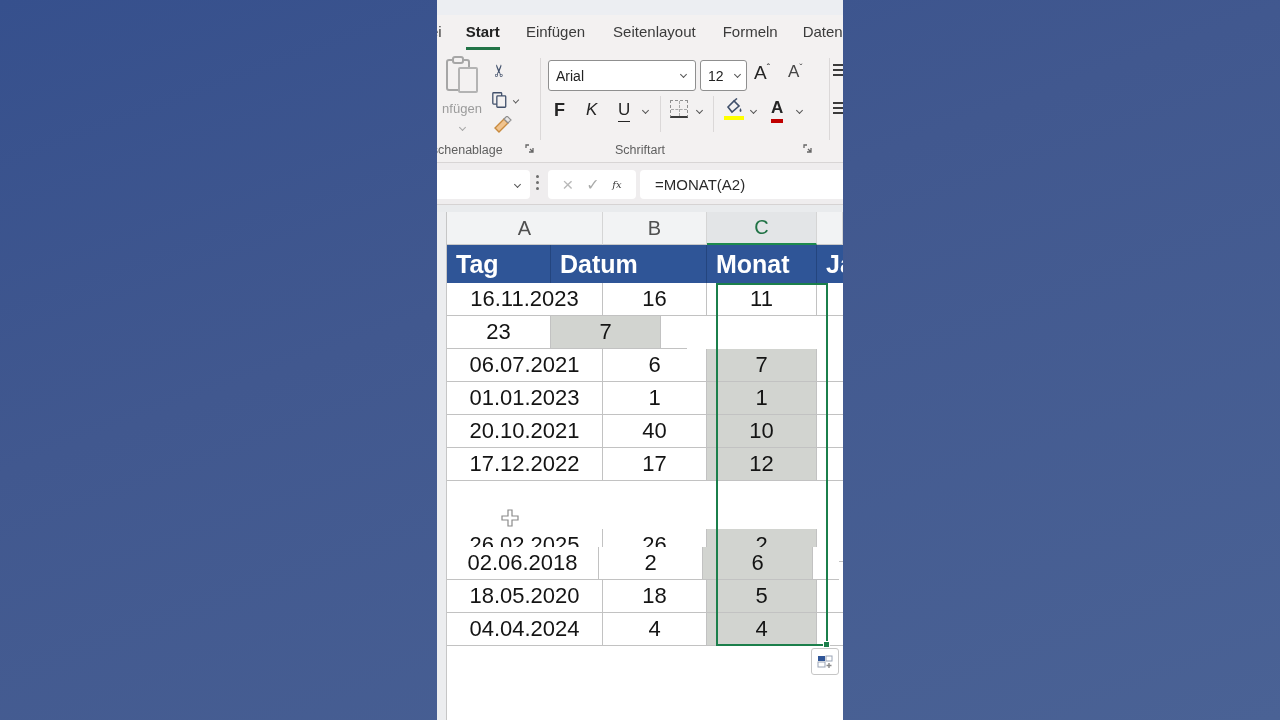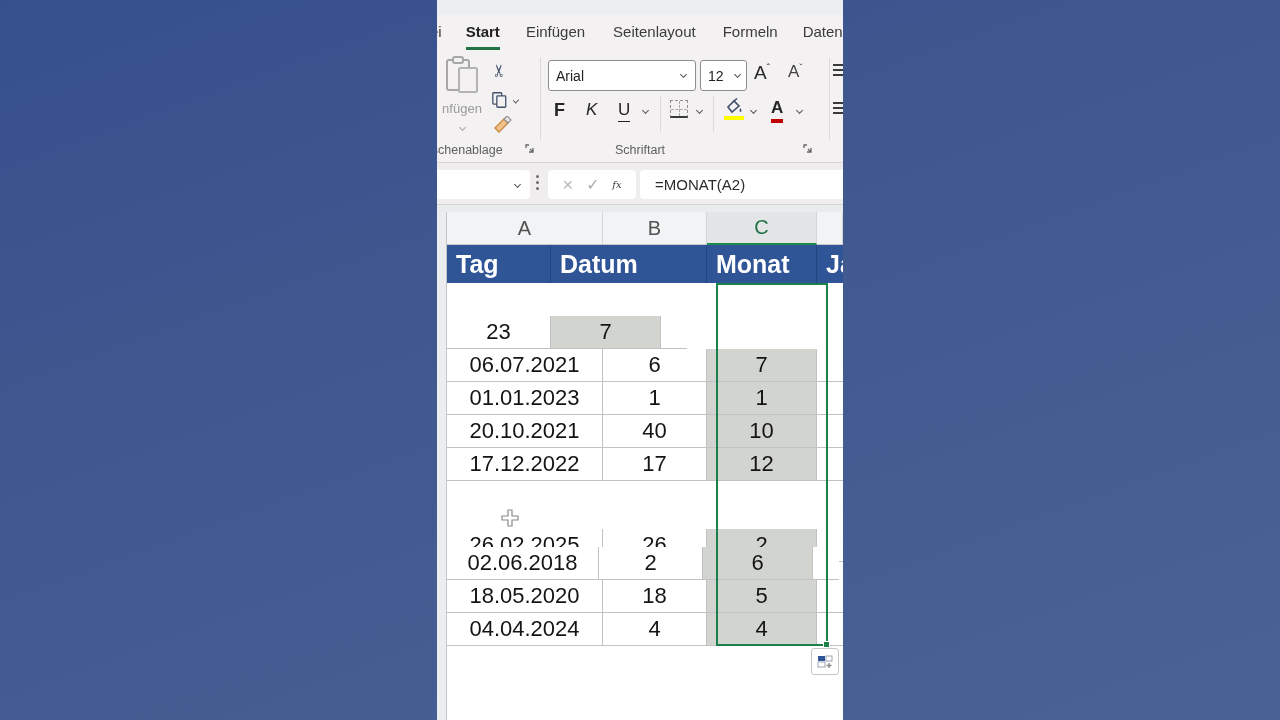--- a/index.html
+++ b/index.html
@@ -215,20 +215,26 @@
     <div class="colletter" style="width:26px;"></div>
   </div>
 
   <div class="abs headrow">
     <div class="hcell" style="width:104px;">Tag</div>
     <div class="hcell" style="width:156px;">Datum</div>
     <div class="hcell" style="width:110px;">Monat</div>
     <div class="hcell" style="width:26px; border-right:none;">Ja</div>
   </div>
 
+  <div class="drow" style="top:283px;">
+    <div class="dcell" style="width:156px;">16.11.2023</div>
+    <div class="dcell" style="width:104px;">16</div>
+    <div class="dcell" style="width:110px;">11</div>
+    <div class="dcell" style="width:26px; border-right:none;"></div>
+  </div>
   <div class="drow" style="top:316px;">
     <div class="dcell" style="width:104px;">23</div>
     <div class="dcell selgray" style="width:110px;">7</div>
     <div class="dcell" style="width:26px; border-right:none;"></div>
   </div>
   <div class="drow" style="top:349px;">
     <div class="dcell" style="width:156px;">06.07.2021</div>
     <div class="dcell" style="width:104px;">6</div>
     <div class="dcell selgray" style="width:110px;">7</div>
     <div class="dcell" style="width:26px; border-right:none;"></div>

